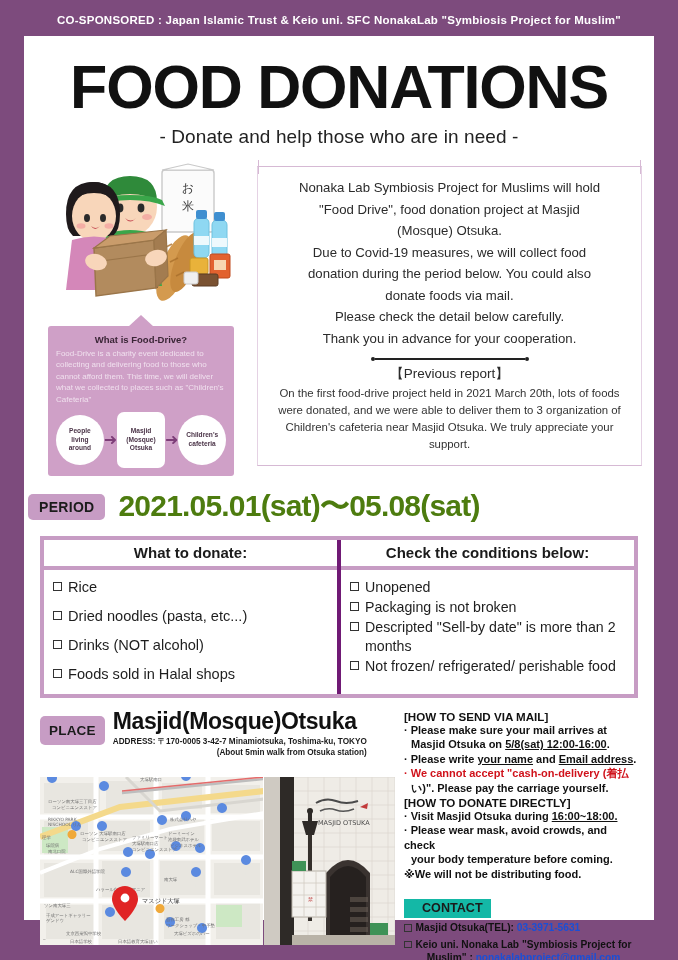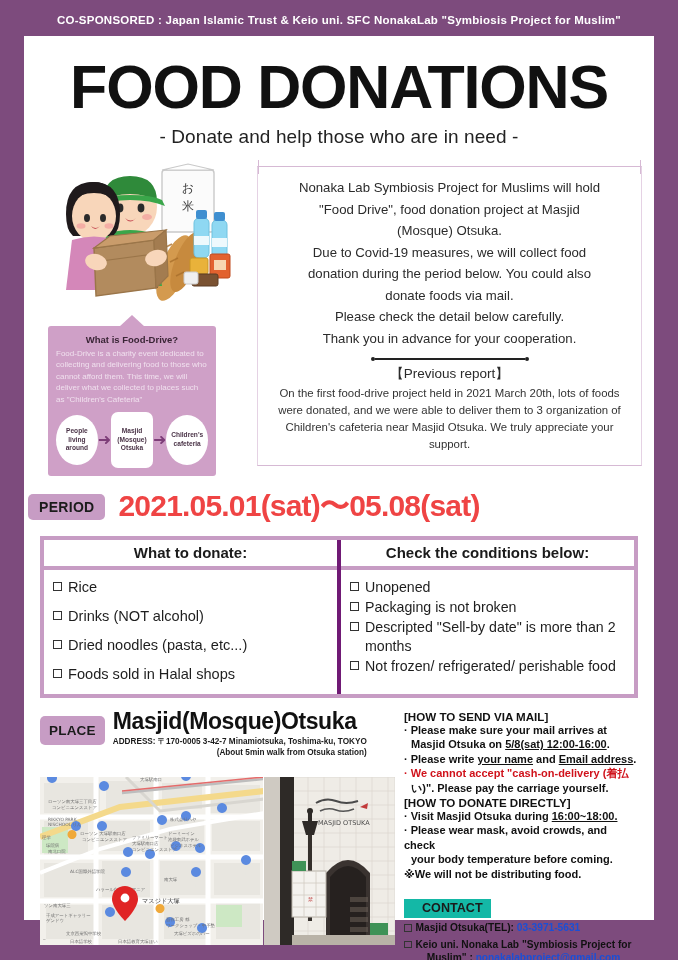--- a/index.html
+++ b/index.html
@@ -62,21 +62,21 @@
   .right-col { flex: 1; position: relative; padding-left: 6px; }
 
   
   .illus { position: relative; height: 148px; margin: 4px 0 0 8px; }
   .illus svg { display: block; }
 
   
   .fd-box {
     position: relative;
     margin: 16px 0 0 12px;
-    width: 168px;
+    width: 186px;
     background: #cfa0c7;
     border-radius: 3px;
     padding: 8px 8px 8px 8px;
   }
   .fd-box::before {
     content: "";
     position: absolute;
     top: -11px; left: 50%;
     margin-left: -13px;
     width: 0; height: 0;
@@ -169,21 +169,21 @@
     color: #1b1b1b;
     font-size: 14px;
     font-weight: bold;
     padding: 5px 11px;
     letter-spacing: 0.3px;
   }
   .period-value {
     font-size: 30px;
     font-weight: bold;
     letter-spacing: -0.8px;
-    color: #ef4444;
+    color: #4d7c0f;
     margin-left: 13px;
   }
 
   
   .lists {
     margin: 9px 16px 0 16px;
     border: 4px solid #c79cc4;
     display: flex;
     background: #701a75;
   }
@@ -395,25 +395,25 @@
     <div class="lists">
       <div class="list-col">
         <div class="list-head">What to donate:</div>
         <div class="list-body left-list">
           <div class="ck-item">
             <span class="ck-box"></span>
             <span>Rice</span>
           </div>
           <div class="ck-item">
             <span class="ck-box"></span>
+            <span>Dried noodles (pasta, etc...)</span>
+          </div>
+          <div class="ck-item">
+            <span class="ck-box"></span>
             <span>Drinks (NOT alcohol)</span>
-          </div>
-          <div class="ck-item">
-            <span class="ck-box"></span>
-            <span>Dried noodles (pasta, etc...)</span>
           </div>
           <div class="ck-item">
             <span class="ck-box"></span>
             <span>Foods sold in Halal shops</span>
           </div>
         </div>
       </div>
 
       <div class="list-col">
         <div class="list-head">Check the conditions below:</div>

